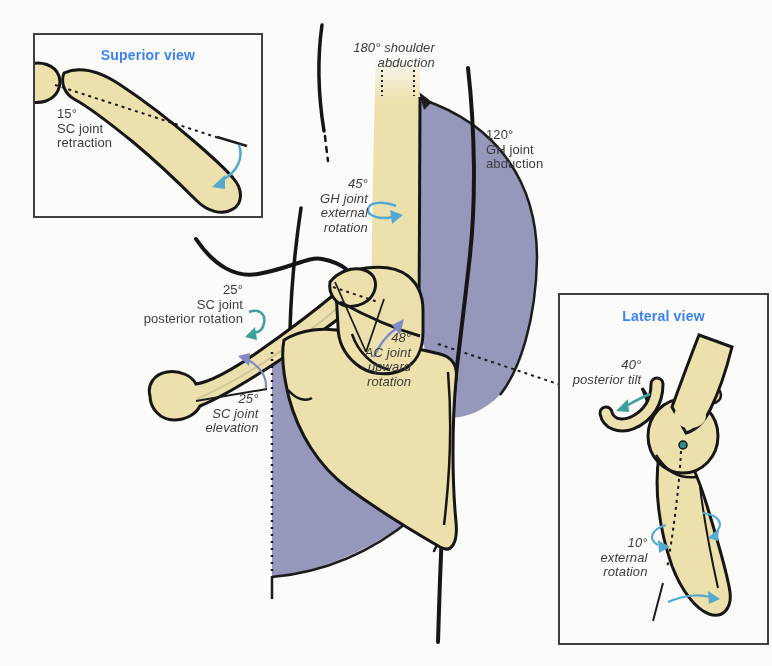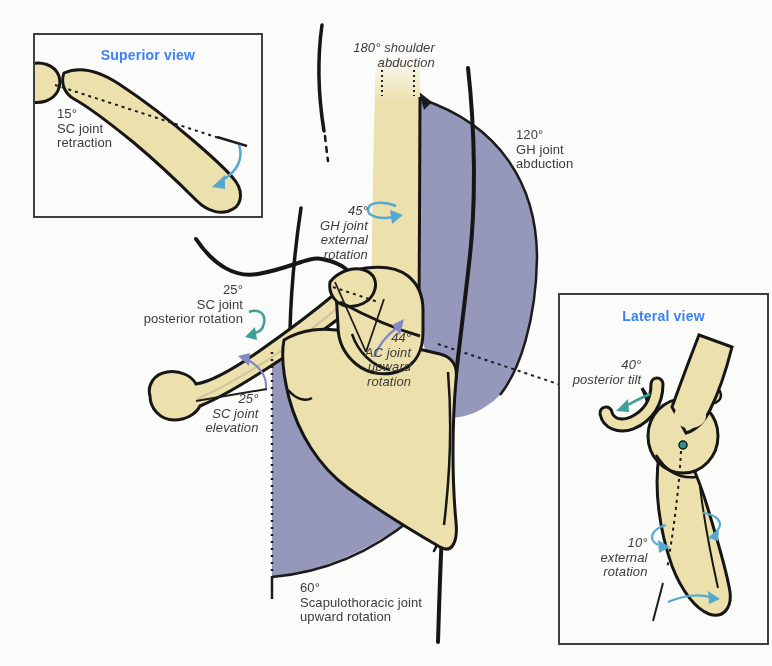--- a/index.html
+++ b/index.html
@@ -116,45 +116,42 @@
     </g>
     <g>
       <path d="M266,388 C267,376 259,366 248,360" fill="none" stroke="#8289C4" stroke-width="2.2"></path>
       <polygon points="238,356 250,353 249,366" fill="#8289C4"></polygon>
     </g>
   </svg>
 
   <div class="lbl center" style="left:394px;top:41px;">180° shoulder
 abduction</div>
 
-  <div class="lbl" style="left:516px;top:128px;">120°
+  <div class="lbl" style="left:486px;top:128px;">120°
 GH joint
 abduction</div>
 
-  <div class="lbl center" style="left:344px;top:177px;margin-top:27px;">45°
+  <div class="lbl center" style="left:344px;top:177px;">45°
 GH joint
 external
 rotation</div>
 
   <div class="lbl right" style="right:529px;top:283px;">25°
 SC joint
 posterior rotation</div>
 
-  <div class="lbl center" style="left:388px;top:331px;">44°
+  <div class="lbl center" style="left:388px;top:331px;">48°
 AC joint
 upward
 rotation</div>
 
   <div class="lbl center" style="left:232px;top:392px;">25°
 SC joint
 elevation</div>
 
-  <div class="lbl" style="left:300px;top:581px;">60°
-Scapulothoracic joint
-upward rotation</div>
 
   <div class="inset" style="left:33px;top:33px;width:226px;height:181px;">
     <svg width="226" height="181" viewBox="0 0 226 181">
       <g>
         <path d="M-8,30 C6,25 20,30 24,41 C27,52 22,62 11,66 C2,69 -8,67 -10,64 Z" fill="#ECE0AC" stroke="#161616" stroke-width="3"></path>
       </g>
       <g>
         <path d="M29,38 C45,31 64,36 84,49 C110,66 138,88 160,107
                  C176,121 190,133 198,143 C208,154 208,168 198,174
                  C187,181 172,176 162,166 C146,150 122,127 98,107

